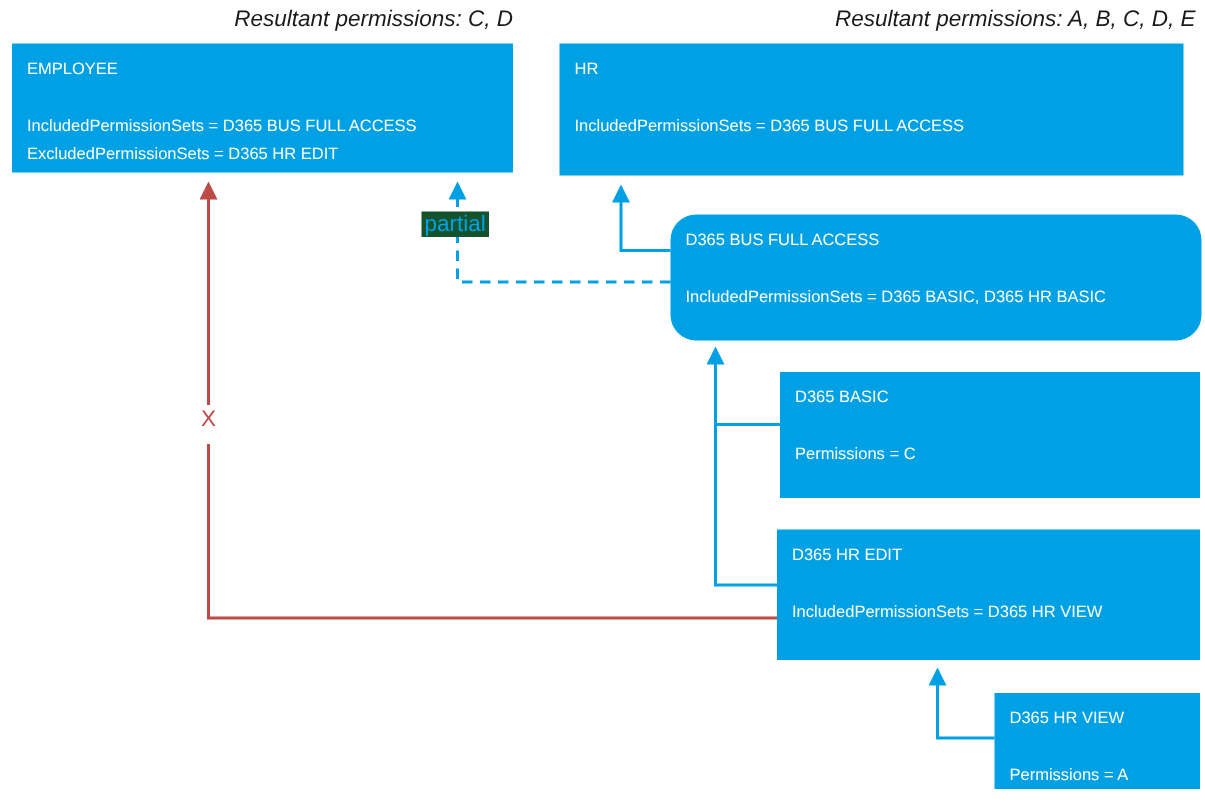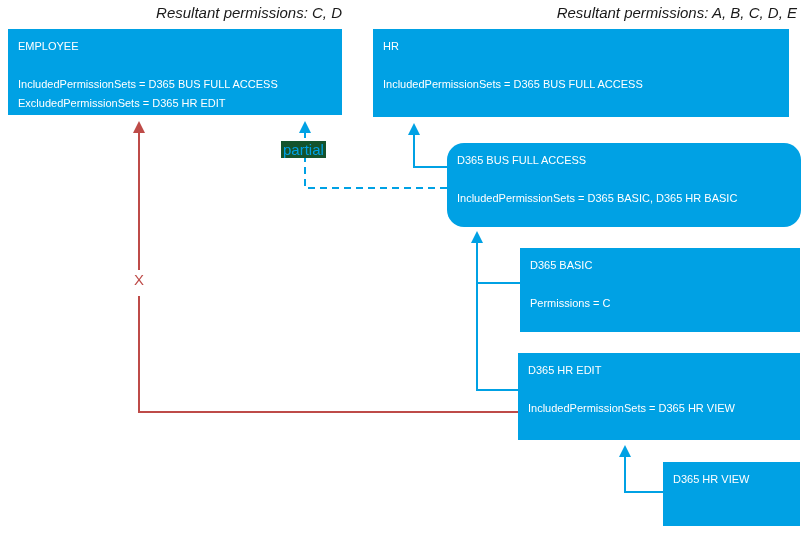--- a/index.html
+++ b/index.html
@@ -129,18 +129,21 @@
 
   <div class="box" style="left:518px; top:353px; width:282px; height:87px;">
     <div class="box-line">D365 HR EDIT</div>
     <div class="box-body">
       <div class="box-line">IncludedPermissionSets = D365 HR VIEW</div>
     </div>
   </div>
 
   <div class="box" style="left:663px; top:462px; width:137px; height:64px;">
     <div class="box-line">D365 HR VIEW</div>
+    <div class="box-body">
+      <div class="box-line">Permissions = A</div>
+    </div>
   </div>
 
   <div class="label-partial">partial</div>
   <div class="label-x">X</div>
 
 </div>
 
 </body></html>

